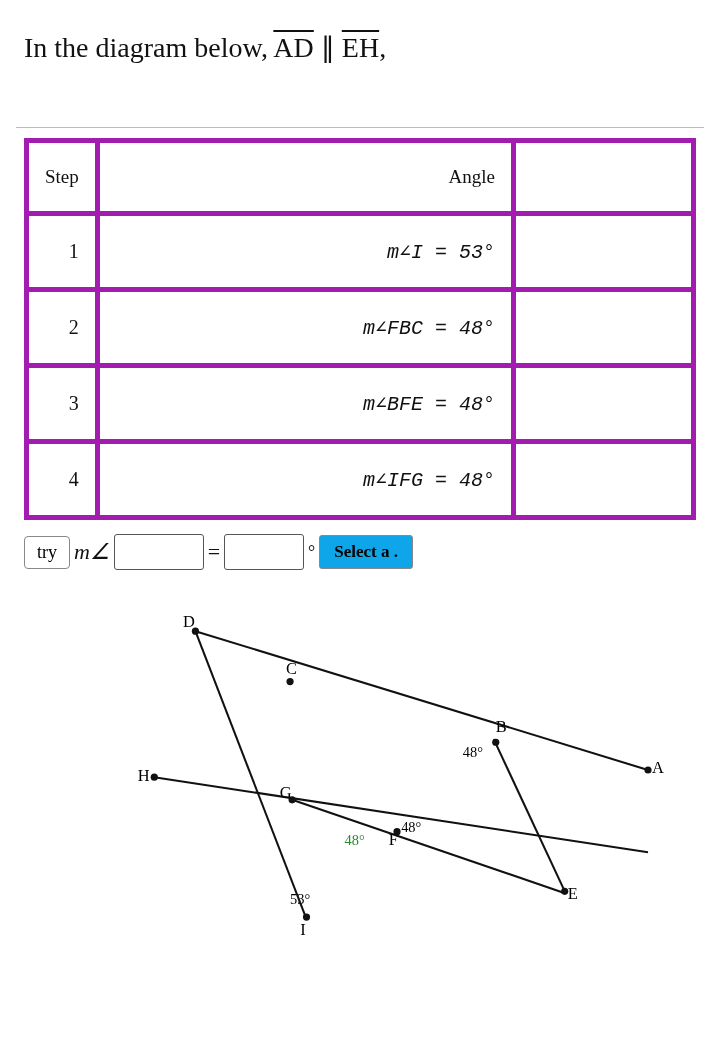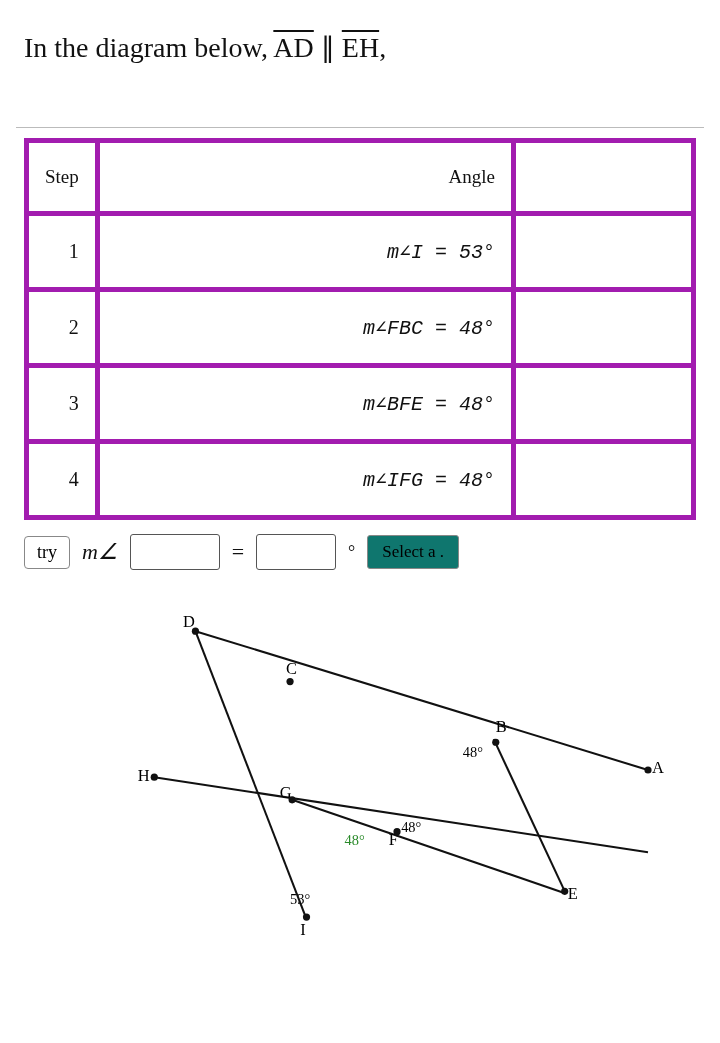--- a/index.html
+++ b/index.html
@@ -48,21 +48,21 @@
     table td:nth-child(2) {
       font-style: italic;
       font-family: Liberation Mono, monospace;
     }
     table td:nth-child(3) {
       width: 180px;
     }
     .answer-row {
       display: flex;
       align-items: center;
-      gap: 12px;
+      gap: 4px;
       padding: 14px 24px 10px 24px;
       font-size: 22px;
     }
     .try-btn {
       border: 1.5px solid #888;
       background: #fff;
       padding: 5px 12px;
       font-size: 18px;
       border-radius: 4px;
       cursor: pointer;
@@ -92,27 +92,28 @@
       font-size: 20px;
       text-align: center;
       font-family: Georgia, serif;
     }
     .degree-symbol {
       font-size: 18px;
       vertical-align: super;
     }
     .select-btn {
       border: 1.5px solid #888;
-      background: #0f766e;
+      background: #0ea5e9;
       padding: 6px 14px;
       font-size: 17px;
       border-radius: 3px;
       cursor: pointer;
       font-family: Georgia, serif;
       white-space: nowrap;
+      font-weight: bold;
     }
     .diagram-section {
       padding: 10px 0 0 0;
       position: relative;
       height: 370px;
     }
     svg.diagram {
       width: 620px;
       height: 360px;
       display: block;

